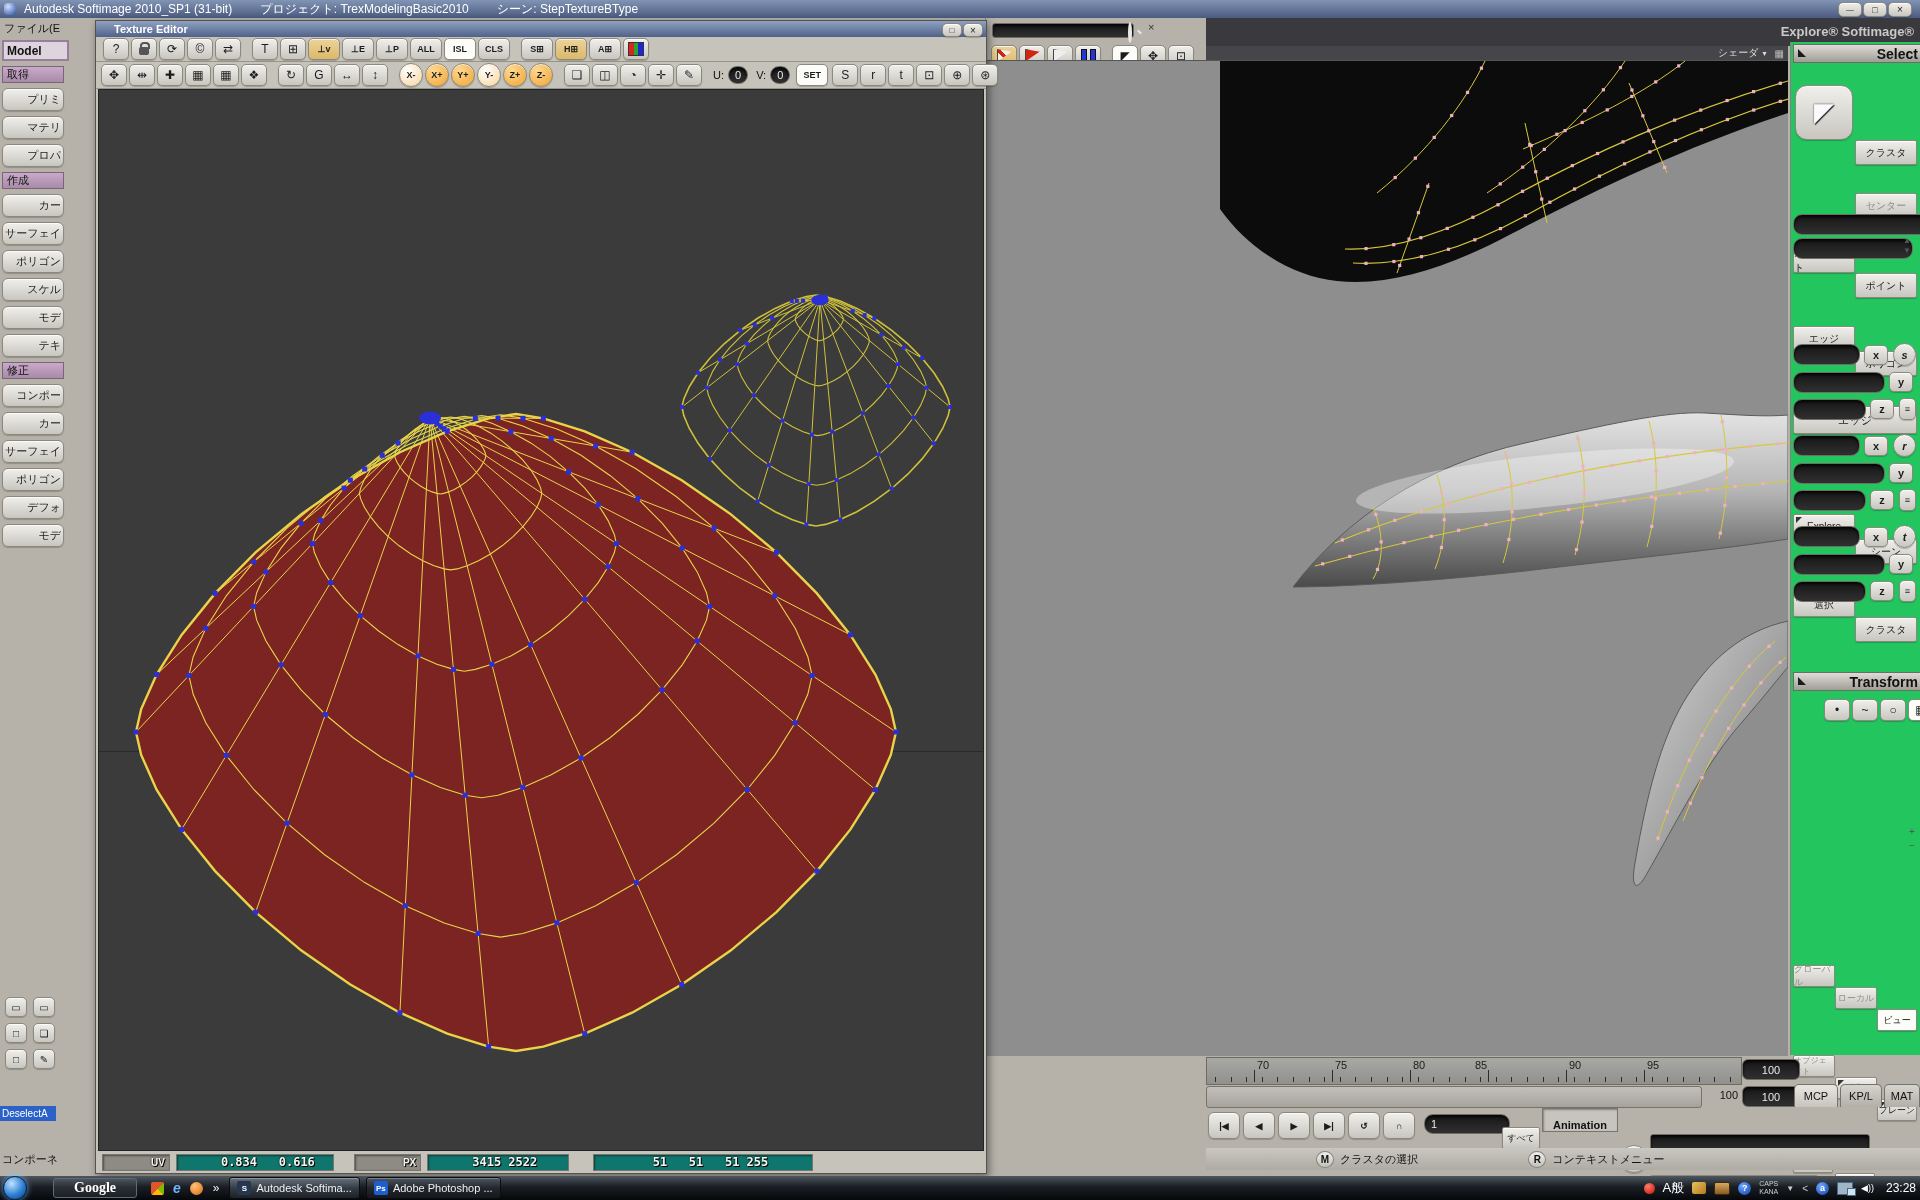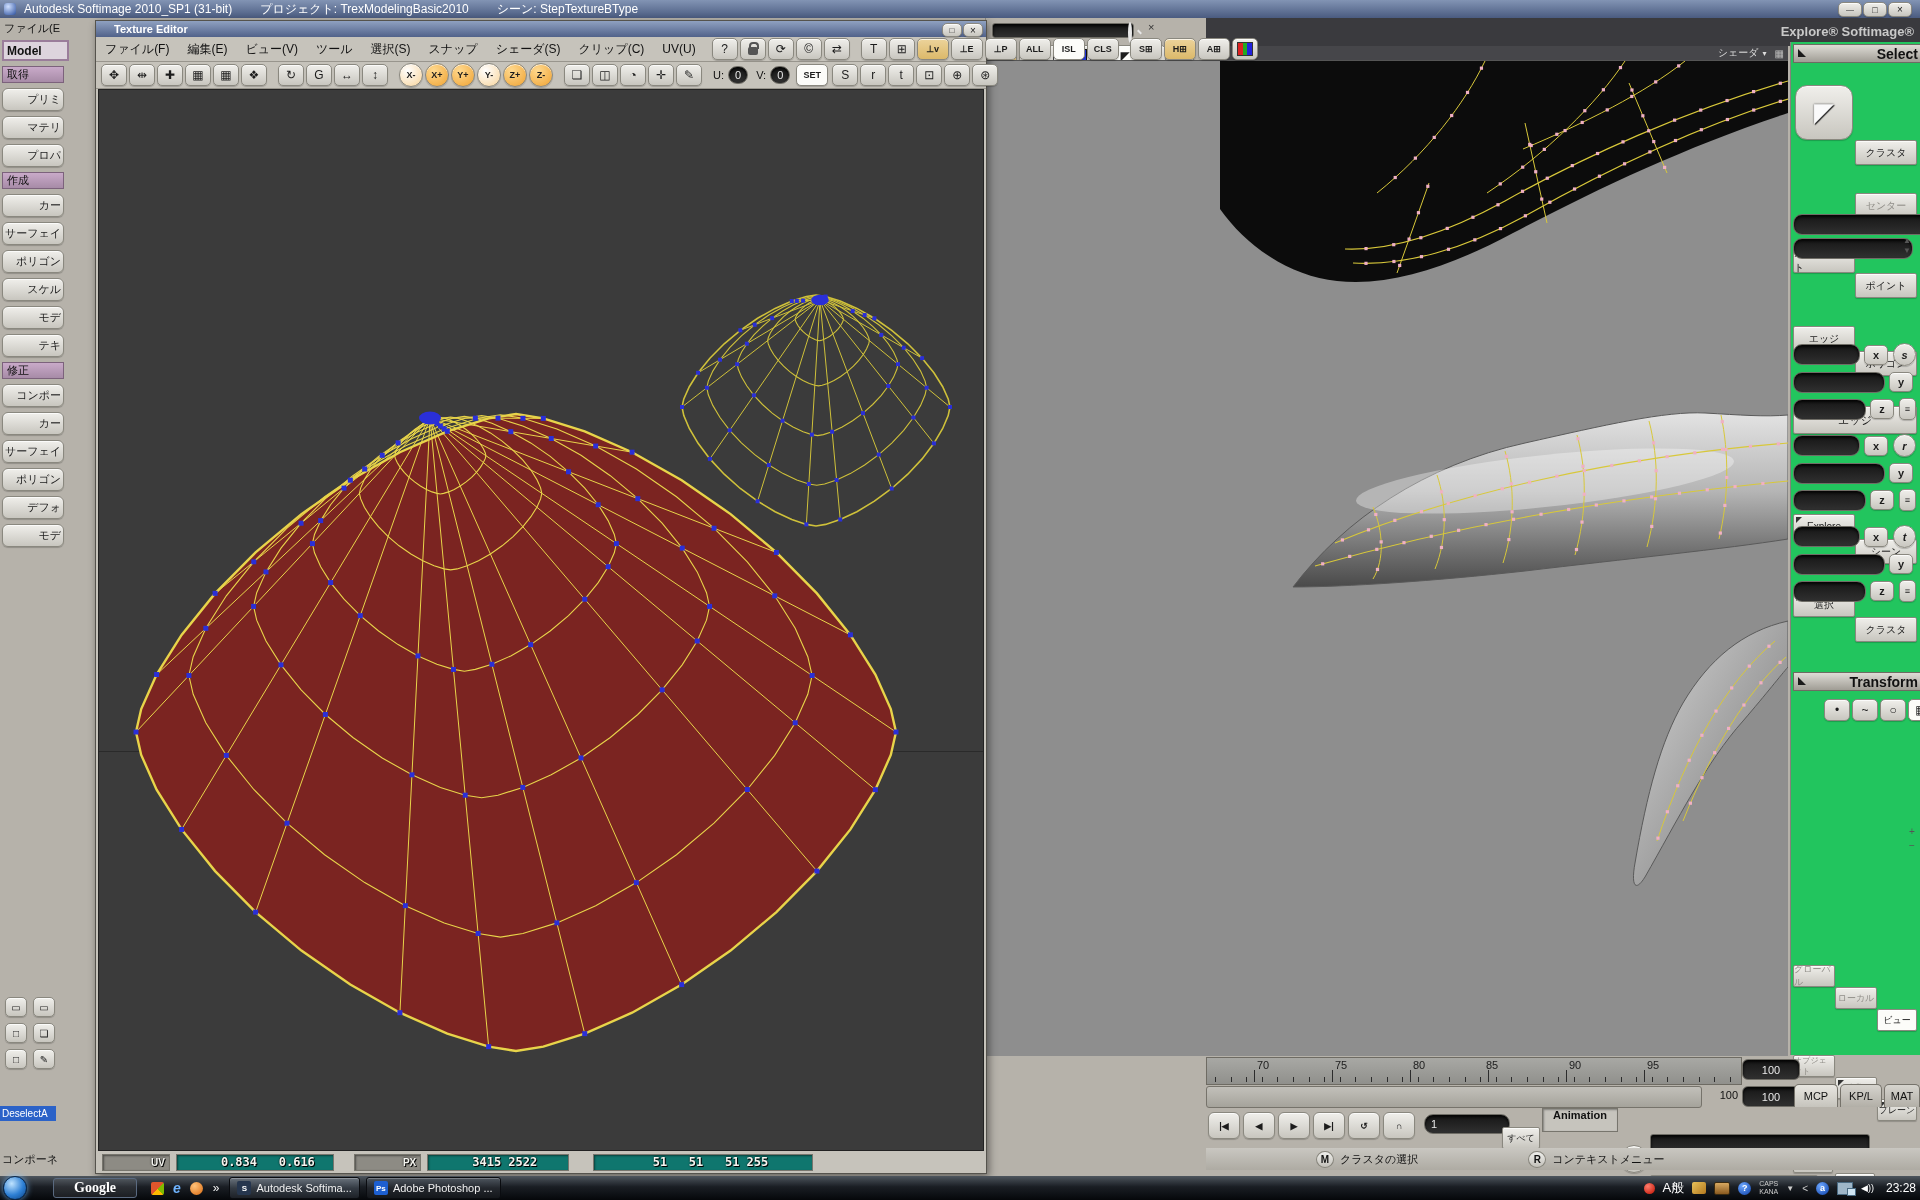--- a/index.html
+++ b/index.html
@@ -487,21 +487,21 @@
       <i class="tick" style="left: 491.6px; height: 5px;"></i>
       <i class="tick" style="left: 507.2px; height: 5px;"></i>
       <i class="tick" style="left: 522.8px; height: 5px;"></i>
       <i class="tick" style="left: 47px; height: 12px;"></i>
       <span class="tlabel" style="left: 50px;">70</span>
       <i class="tick" style="left: 125px; height: 12px;"></i>
       <span class="tlabel" style="left: 128px;">75</span>
       <i class="tick" style="left: 203px; height: 12px;"></i>
       <span class="tlabel" style="left: 206px;">80</span>
       <i class="tick" style="left: 281px; height: 12px;"></i>
-      <span class="tlabel" style="left: 279px;">85</span>
+      <span class="tlabel" style="left: 268px;">85</span>
       <i class="tick" style="left: 359px; height: 12px;"></i>
       <span class="tlabel" style="left: 362px;">90</span>
       <i class="tick" style="left: 437px; height: 12px;"></i>
       <span class="tlabel" style="left: 440px;">95</span>
     </div>
   <span class="dk abs" style="left:1742px;top:1059px;width:44px;height:19px;border-radius:6px;justify-content:center;">100</span>
   <div class="abs" style="left:1206px;top:1086px;width:494px;height:20px;background:linear-gradient(#c2c0ba,#a5a39b);border:1px solid #76736b;border-radius:3px;"></div>
   <span class="abs" style="left:1704px;top:1089px;width:34px;text-align:right;font-size:11px;">100</span>
   <span class="dk abs" style="left:1742px;top:1086px;width:44px;height:19px;border-radius:6px;justify-content:center;">100</span>
   <span class="tab" style="left:1794px;top:1084px;width:42px;background:linear-gradient(#e8e6e0,#c6c4bd);">MCP</span>
@@ -512,21 +512,21 @@
       <span class="pb">|◀</span>
       <span class="pb">◀</span>
       <span class="pb">▶</span>
       <span class="pb">▶|</span>
       <span class="pb">↺</span>
       <span class="pb">∩</span>
     </div>
   <span class="dk abs" style="left:1424px;top:1114px;width:72px;height:18px;border-radius:9px;">1</span>
   <span class="pbtn abs" style="left:1502px;top:1114px;width:36px;height:20px;font-size:9px;margin-top:13px;">すべて</span>
   <span class="abs" style="left:1542px;top:1108px;width:74px;height:22px;background:#c6c4bd;border:1px solid #77756d;
-               box-shadow:inset 1px 1px 2px rgba(0,0,0,.35);display:flex;align-items:flex-start;justify-content:center;font-size:11px;font-weight:bold;">
+               box-shadow:inset 1px 1px 2px rgba(0,0,0,.35);display:flex;align-items:flex-end;justify-content:center;font-size:11px;font-weight:bold;">
     <span>Animation</span>
     </span>
   <span class="pbtn abs" style="left:1620px;top:1110px;width:26px;height:26px;border-radius:50%;font-size:13px;color:#777;">⚲</span>
   <span class="pbtn crn abs" style="left:1650px;top:1112px;width:156px;height:20px;font-size:10px;justify-content:flex-start;padding-left:10px;">
     <span>マークパラメータにキー</span>
     </span>
   <span class="pbtn abs" style="left:1810px;top:1112px;width:26px;height:20px;">
     <i style="width:4px;height:10px;background:#c03030;display:inline-block;margin-right:2px;"></i>
     <i style="width:4px;height:10px;background:#2a8a2a;display:inline-block;"></i>
     </span>
@@ -541,31 +541,20 @@
   </div>
 
   <div class="abs" style="left:95px;top:20px;width:890px;height:1152px;background:#c6c3bb;border:1px solid #55534d;
               box-shadow:2px 3px 8px rgba(0,0,0,.45);z-index:30;">
     <div style="height:16px;background:linear-gradient(#8fa1c1,#51628a);display:flex;align-items:center;color:#fff;">
       <span style="margin-left:18px;font-size:11px;font-weight:bold;">Texture Editor</span>
       <span class="btn" style="position:absolute;right:24px;top:2px;width:18px;height:12px;font-size:8px;">□</span>
       <span class="btn" style="position:absolute;right:3px;top:2px;width:18px;height:12px;font-size:10px;">×</span>
     </div>
     <div style="height:24px;display:flex;align-items:center;border-bottom:1px solid #98958d;">
-      <span id="te-menus" style="display:flex;align-items:center;">
-          <span class="menu">ファイル(F)</span>
-          <span class="menu">編集(E)</span>
-          <span class="menu">ビュー(V)</span>
-          <span class="menu">ツール</span>
-          <span class="menu">選択(S)</span>
-          <span class="menu">スナップ</span>
-          <span class="menu">シェーダ(S)</span>
-          <span class="menu">クリップ(C)</span>
-          <span class="menu">UV(U)</span>
-        </span>
       <span id="te-tools1" style="display:flex;align-items:center;margin-left:6px;">
           <span class="tbtn">?</span>
           <span class="tbtn haslock">
             <i class="ic-lock"></i>
           </span>
           <span class="tbtn">⟳</span>
           <span class="tbtn">©</span>
           <span class="tbtn">⇄</span>
           <span class="tgap"></span>
           <span class="tbtn">T</span>

